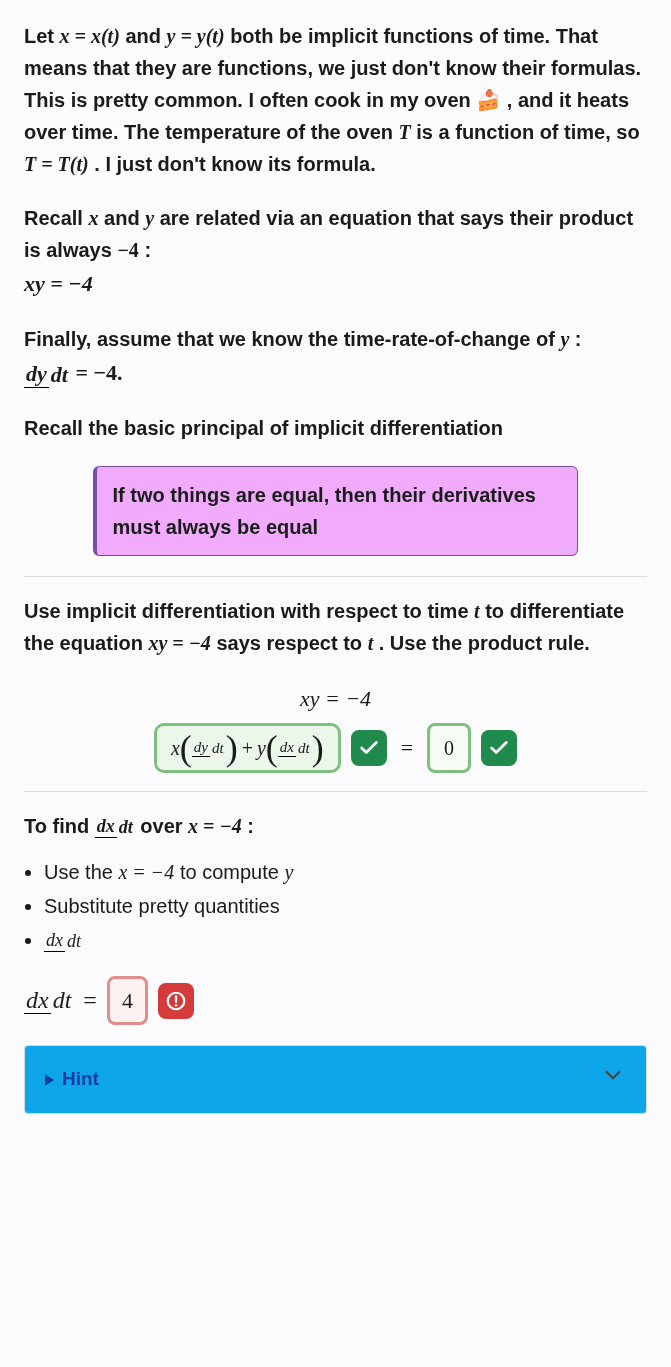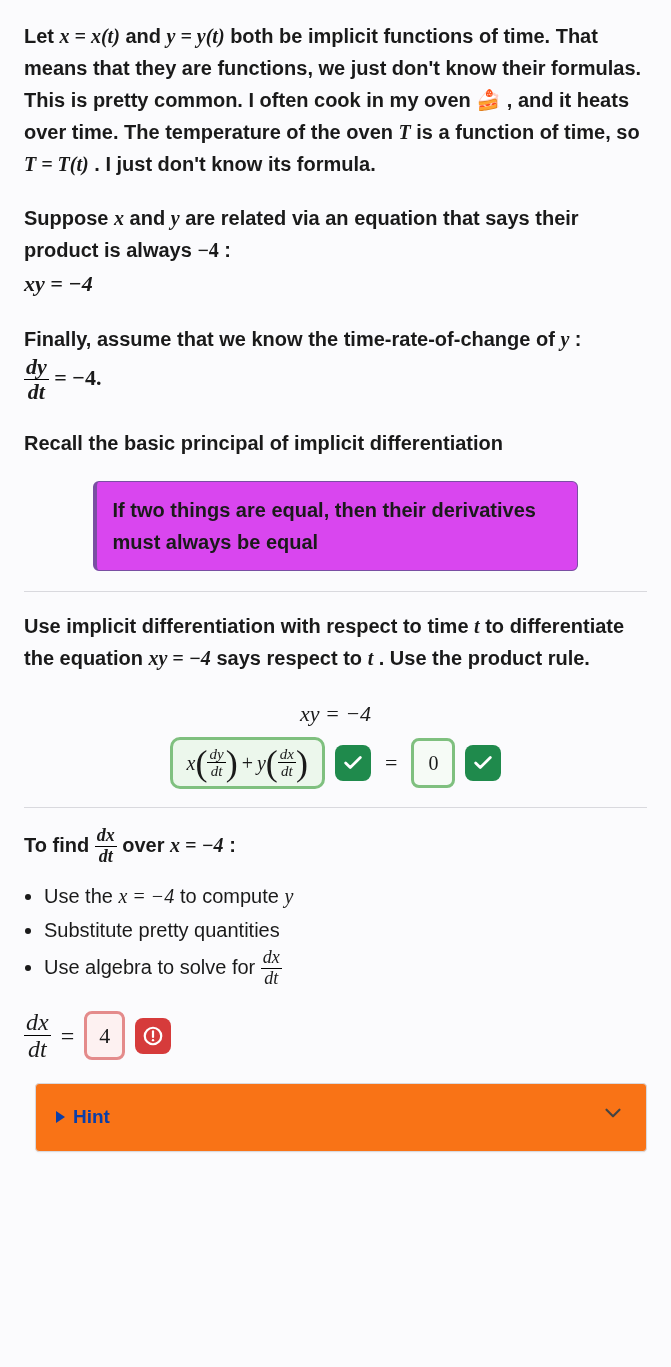--- a/index.html
+++ b/index.html
@@ -11,29 +11,29 @@
     background: #fbfbfd;
     width: 671px;
     line-height: 1.6;
     font-size: 20px;
   }
   .para { margin-bottom: 22px; font-weight: 600; }
   .math-i { font-family: "Times New Roman", Georgia, serif; font-style: italic; text-align: right; }
   .math-r { font-family: "Times New Roman", Georgia, serif; font-style: normal; }
   .frac {
     display: inline-flex;
-    flex-direction: column;
+    flex-direction: row;
     align-items: center;
     vertical-align: middle;
     font-family: "Times New Roman", Georgia, serif;
   }
   .frac .num { border-bottom: 1.5px solid #000; padding: 0 2px; line-height: 1.1; }
   .frac .den { padding: 0 2px; line-height: 1.1; }
   .callout {
-    background: #d946ef;
+    background: #f0abfc;
     border: 1.5px solid #7a4fa3;
     border-left: 4px solid #7a4fa3;
     border-radius: 6px;
     padding: 12px 16px;
     margin: 8px auto 20px;
     width: 78%;
     font-weight: 600;
     font-size: 20px;
   }
   hr.rule {
@@ -97,28 +97,27 @@
   .final-row {
     display: flex;
     align-items: center;
     gap: 10px;
     margin: 18px 0 20px;
     font-family: "Times New Roman", Georgia, serif;
     font-size: 24px;
   }
   .hint-card {
     border: 1px solid #d9d9de;
-    background: #f97316;
+    background: #0ea5e9;
     border-radius: 4px;
     padding: 16px 20px;
     display: flex;
     align-items: center;
     justify-content: space-between;
     box-shadow: 0 1px 2px rgba(0,0,0,0.04);
-    margin-left: 11px;
   }
   .hint-left { display: flex; align-items: center; gap: 8px; color: #0b3ea8; font-weight: 700; font-size: 19px; }
   .hint-left .tri {
     width: 0; height: 0;
     border-top: 6px solid transparent;
     border-bottom: 6px solid transparent;
     border-left: 9px solid #0b3ea8;
   }
   .bigparen {
     font-size: 36px; line-height: 0.9; vertical-align: middle;
@@ -141,21 +140,21 @@
   <span> both be implicit functions of time. That means that they are functions, we just don't know their formulas. This is pretty common. I often cook in my oven </span>
   <span class="emoji-cake">🍰</span>
   <span>, and it heats over time. The temperature of the oven </span>
   <span class="math-i">T</span>
   <span> is a function of time, so </span>
   <span class="math-i">T = T(t)</span>
   <span>. I just don't know its formula.</span>
 </div>
 
 <div class="para">
-  <span>Suppose </span>
+  <span>Recall </span>
   <span class="math-i">x</span>
   <span> and </span>
   <span class="math-i">y</span>
   <span> are related via an equation that says their product is always </span>
   <span class="math-r">−4</span>
   <span>:</span><br>
   <span class="math-i" style="font-size:22px">xy = −4</span>
 </div>
 
 <div class="para">
@@ -244,21 +243,20 @@
   <li>
     <span>Use the </span>
     <span class="math-i">x = −4</span>
     <span> to compute </span>
     <span class="math-i">y</span>
   </li>
   <li>
     <span>Substitute pretty quantities</span>
   </li>
   <li>
-    <span>Use algebra to solve for </span>
     <span class="frac frac-small">
       <span class="num"><span class="math-i">dx</span></span>
       <span class="den"><span class="math-i">dt</span></span>
     </span>
   </li>
 </ul>
 
 <div class="final-row">
   <span class="frac" style="font-size:24px">
     <span class="num"><span class="math-i">dx</span></span>

